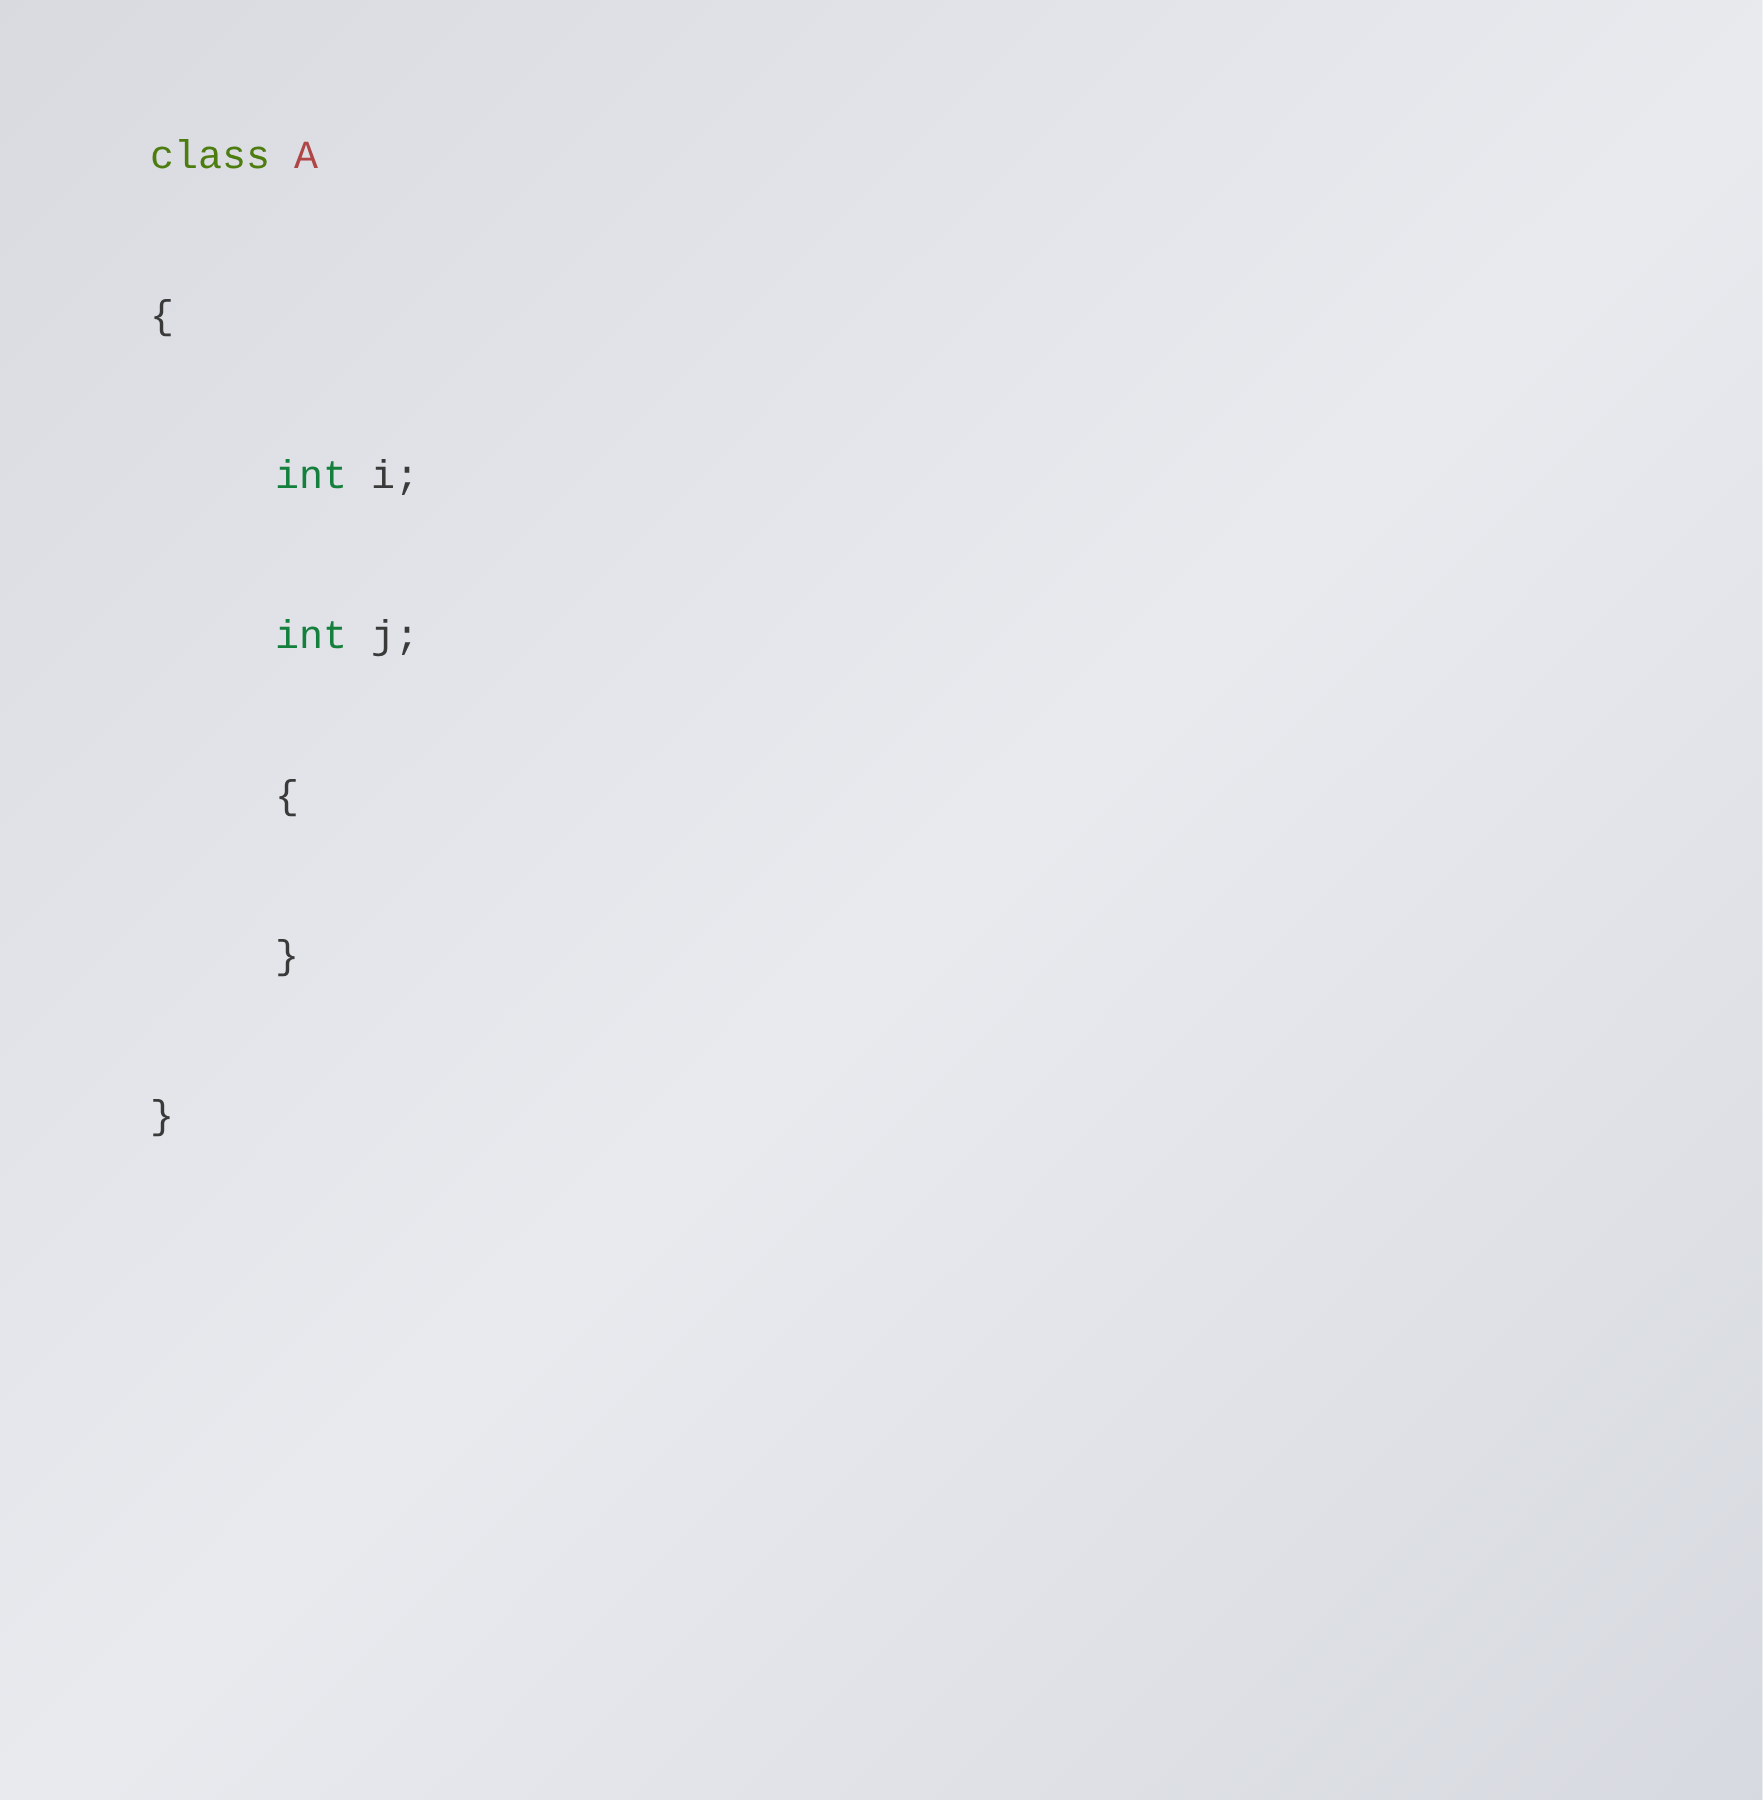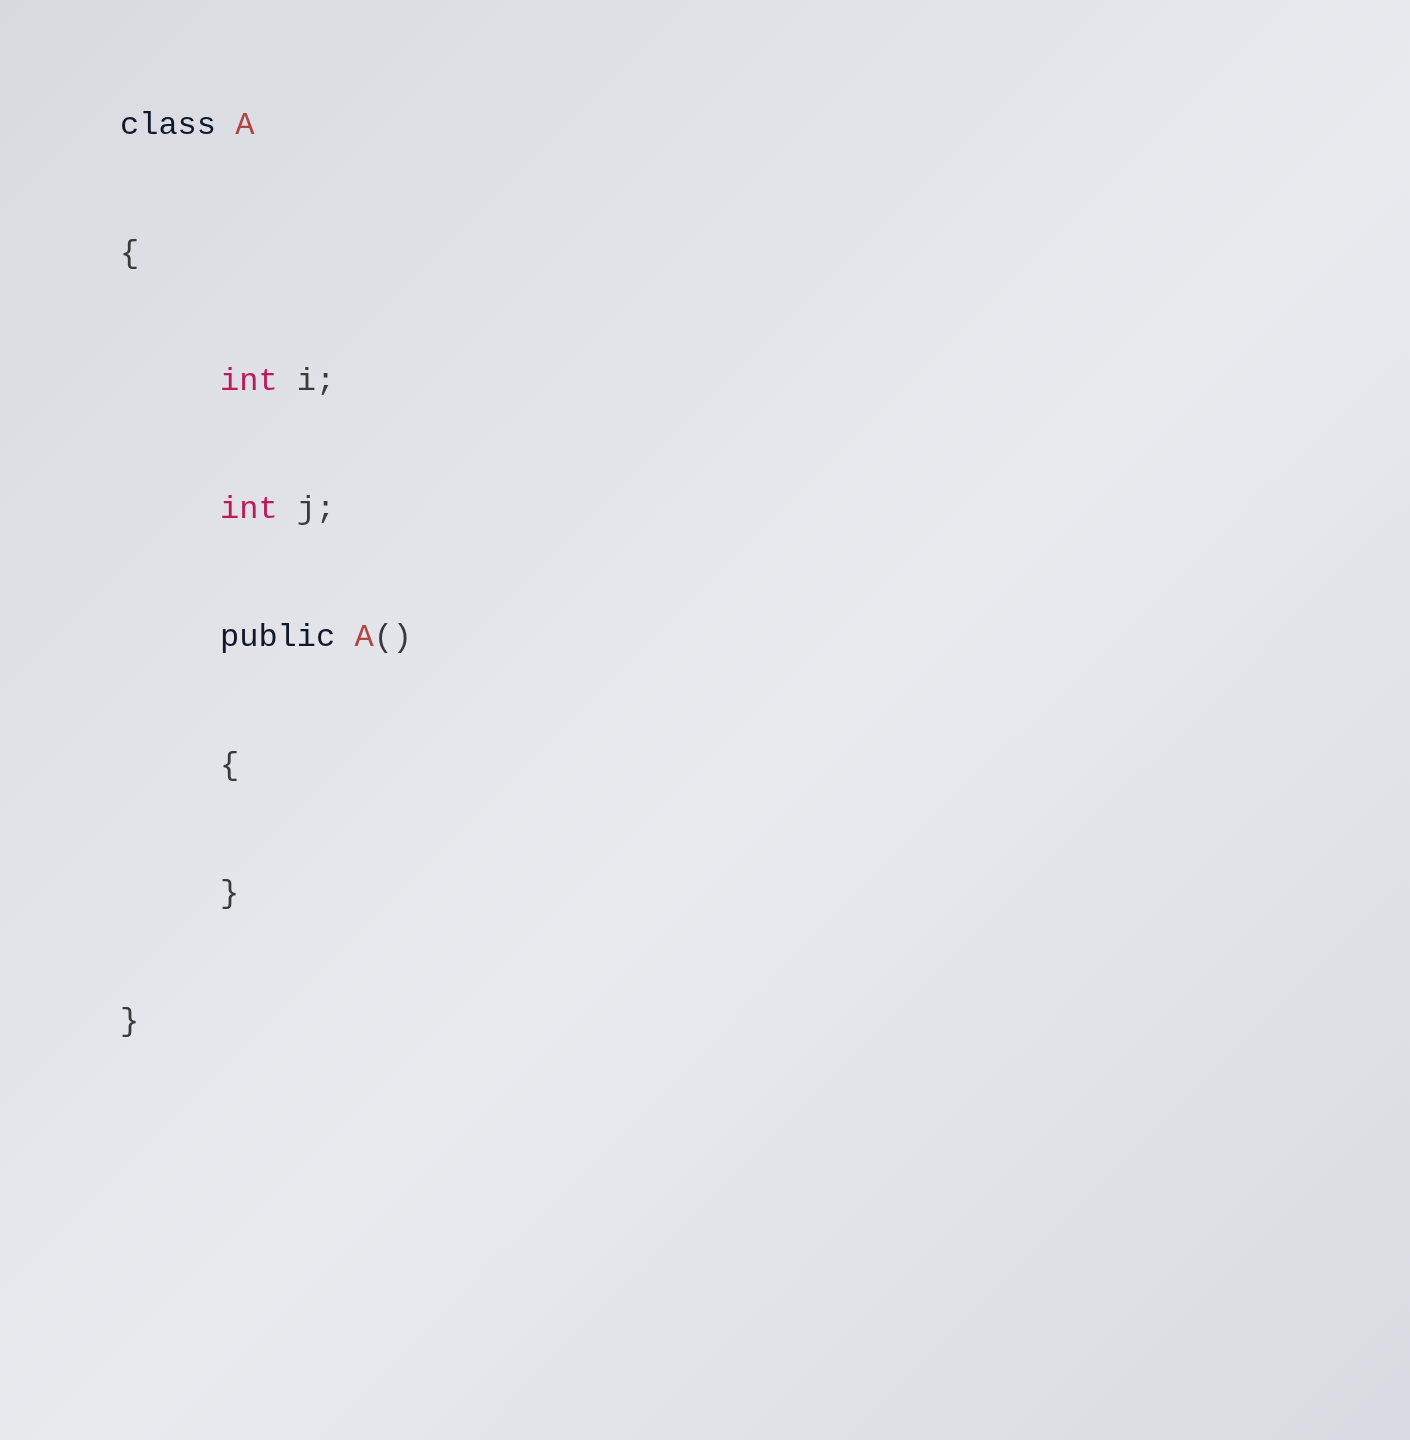--- a/index.html
+++ b/index.html
@@ -15,27 +15,27 @@
       min-height: 1440px;
       width: 1410px;
       padding: 30px 30px 30px 120px;
       color: #2a2a2a;
       position: relative;
     }
     .code-container {
       white-space: pre;
     }
     .keyword {
-      color: #0f172a;
+      color: #4d7c0f;
     }
     .classname {
       color: #b04545;
     }
     .type {
-      color: #be185d;
+      color: #15803d;
     }
     .text {
       color: #3a3a3a;
     }
     .brace {
       color: #3a3a3a;
     }
     .paren {
       color: #3a3a3a;
     }
@@ -56,21 +56,20 @@
     }
   </style>
 </head>
 <body>
 
 <div class="code-container">
 <span class="line"><span class="keyword">class</span><span class="classname"> A</span></span>
 <span class="line"><span class="brace">{</span></span>
 <span class="line indent1"><span class="type">int</span><span class="text"> i;</span></span>
 <span class="line indent1"><span class="type">int</span><span class="text"> j;</span></span>
-<span class="line indent1"><span class="keyword">public</span><span class="classname"> A</span><span class="paren">()</span></span>
 <span class="line indent1"><span class="brace">{</span></span>
 <span class="line indent1"><span class="brace">}</span></span>
 <span class="line"><span class="brace">}</span></span>
 
 
 
 
 
 
 

